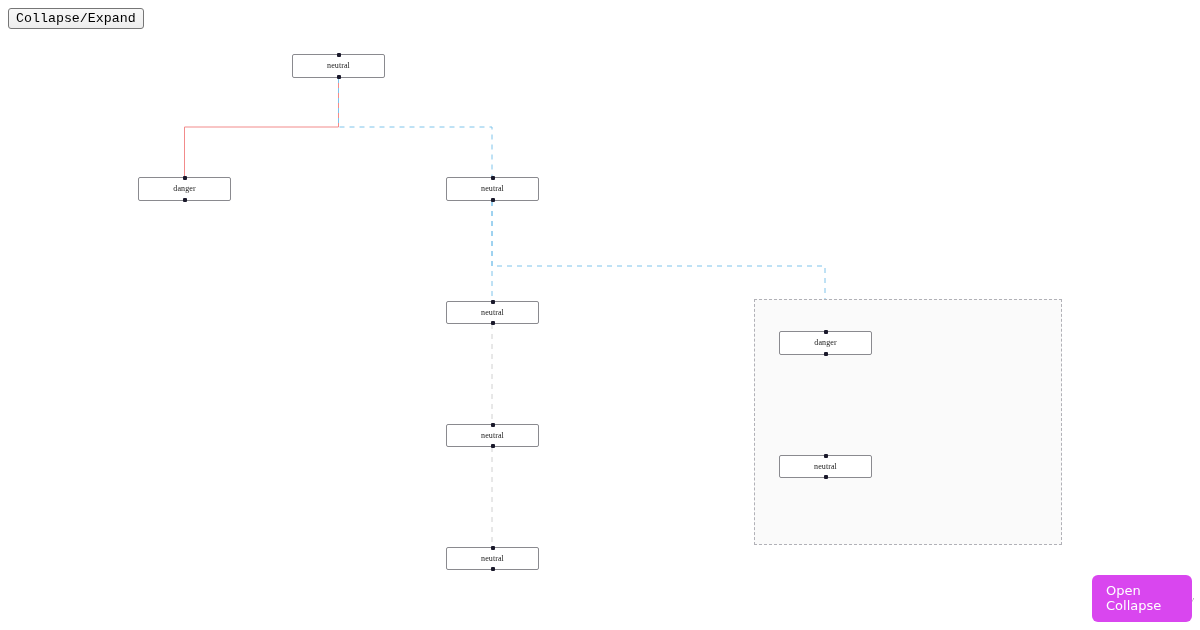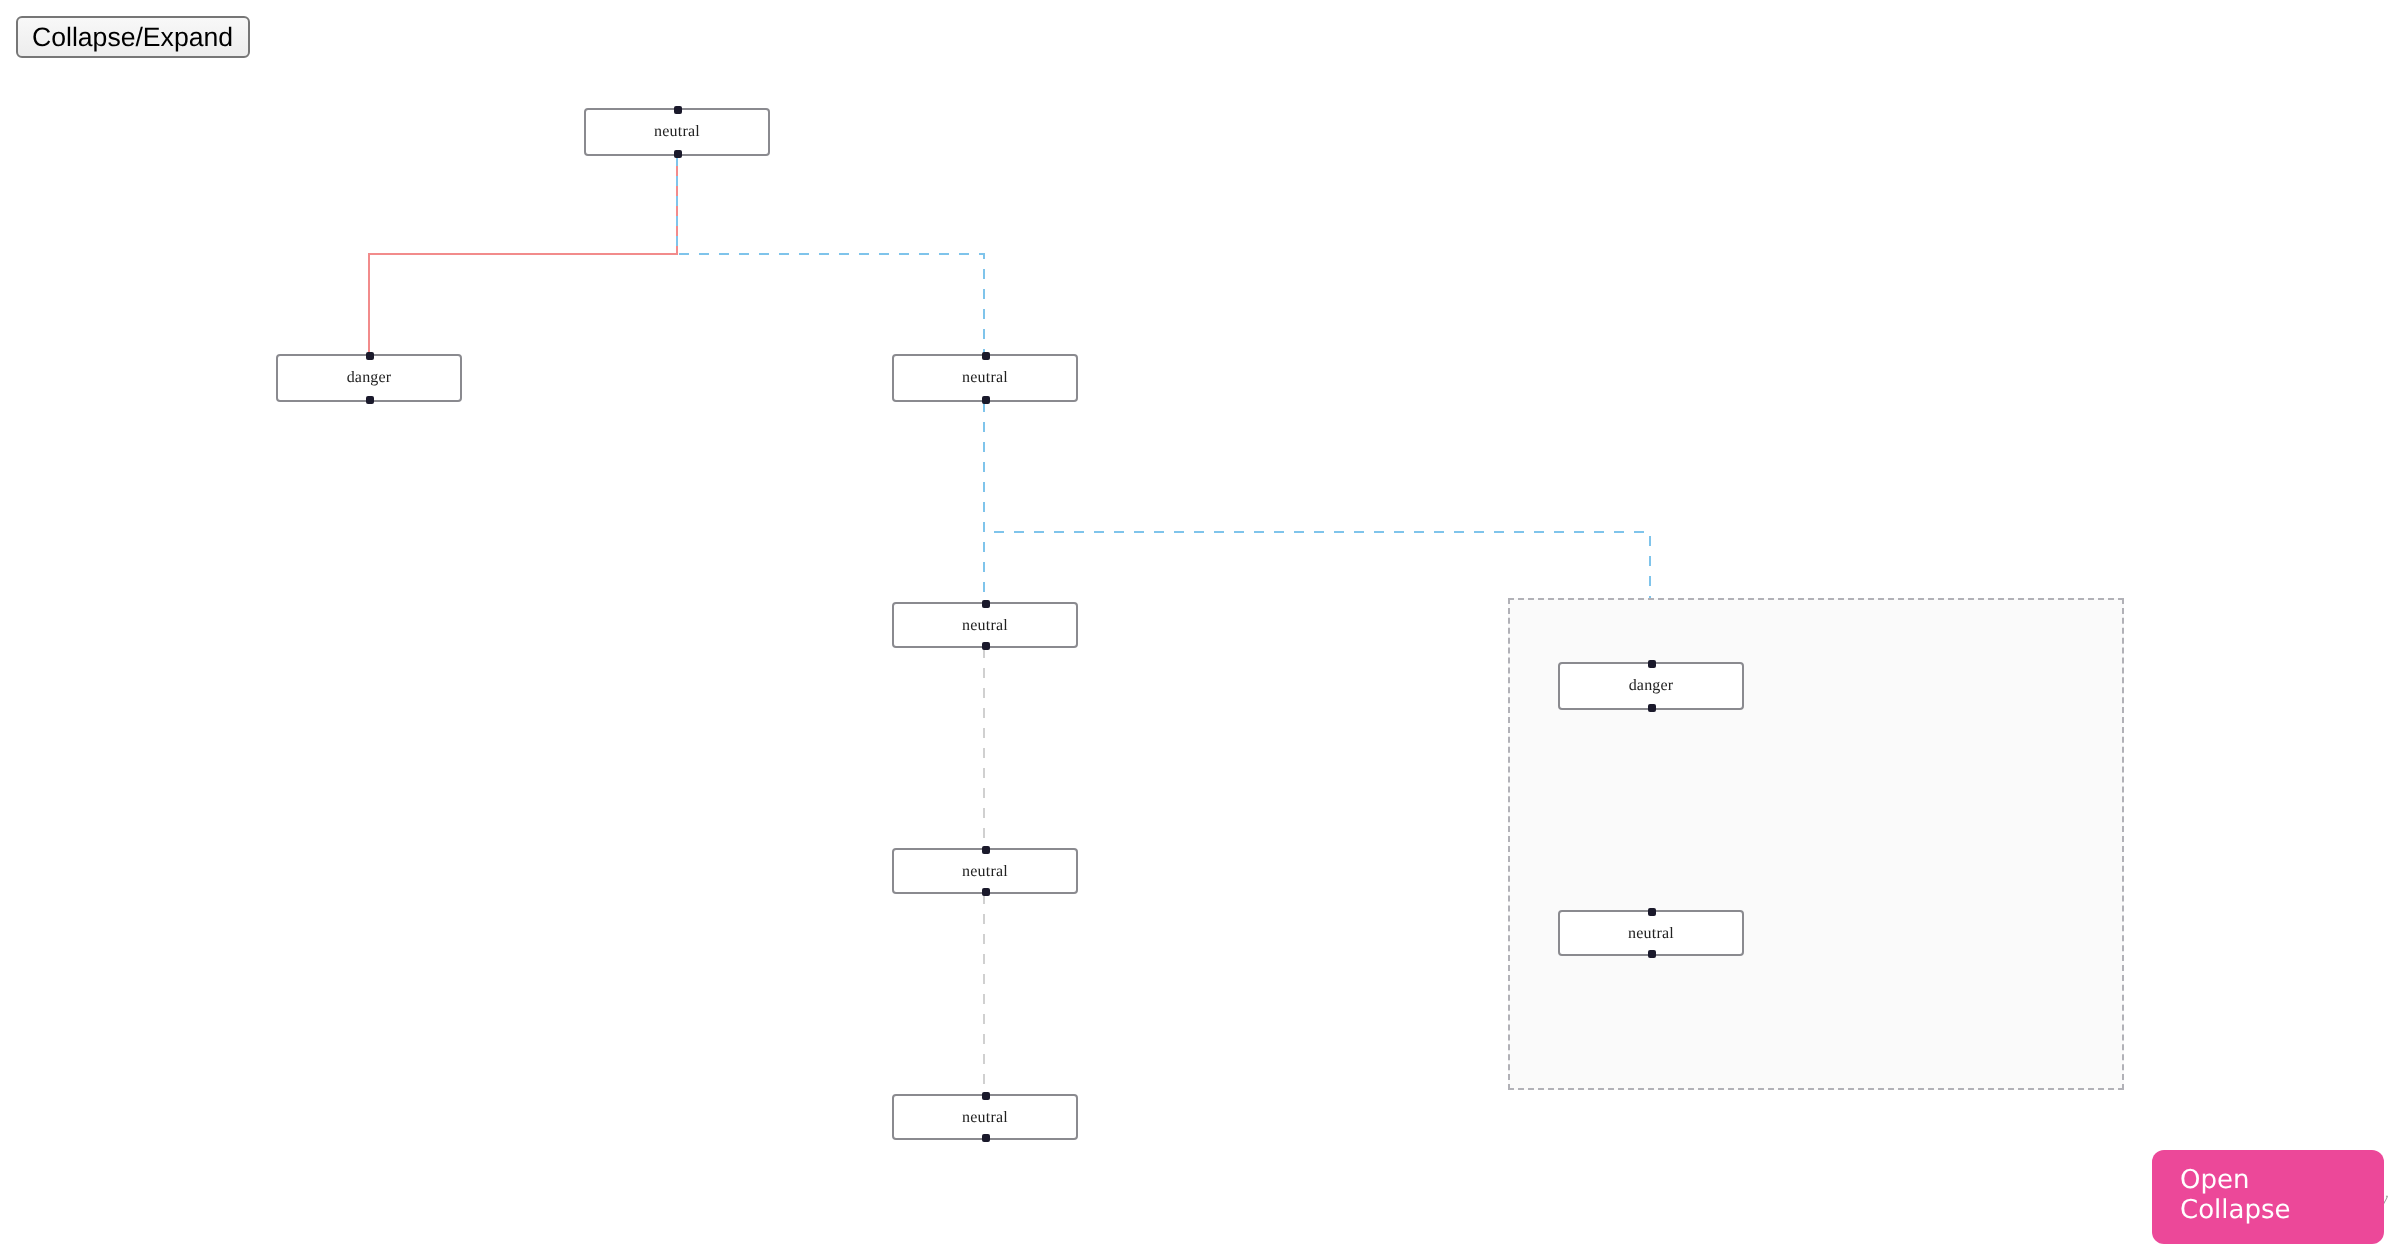--- a/index.html
+++ b/index.html
@@ -32,21 +32,21 @@
   }
 
   
   .toolbar {
     position: absolute;
     left: 8px;
     top: 8px;
     z-index: 40;
   }
   .native-button {
-    font-family: Liberation Sans, sans-serif;
+    font-family: Liberation Mono, monospace;
     font-size: 13.3px;
     line-height: normal;
     color: #000000;
     padding: 2px 7px;
     border: 1px solid #767676;
     border-radius: 3px;
     background: linear-gradient(#f8f8f8, #ededed);
     cursor: pointer;
     text-align: right;
   }
@@ -92,30 +92,30 @@
     z-index: 25;
   }
   .handle.top    { top: -2px; }
   .handle.bottom { bottom: -2px; }
 
   
   .sandbox-badge {
     position: absolute;
     right: 8px;
     bottom: 8px;
-    background: #ec4899;
+    background: #d946ef;
     color: #ffffff;
     border-radius: 6px;
     padding: 8px 12px 9px 14px;
     font-family: "DejaVu Sans", sans-serif;
     font-size: 13px;
     line-height: 15px;
     z-index: 60;
     cursor: pointer;
-    width: 116px;
+    width: 100px;
     box-sizing: border-box;
     margin-top: 47px;
   }
   .sandbox-badge span { display: block; }
 
   .attribution {
     position: absolute;
     right: 6px;
     bottom: 26px;
     font-family: "Liberation Serif", serif;

